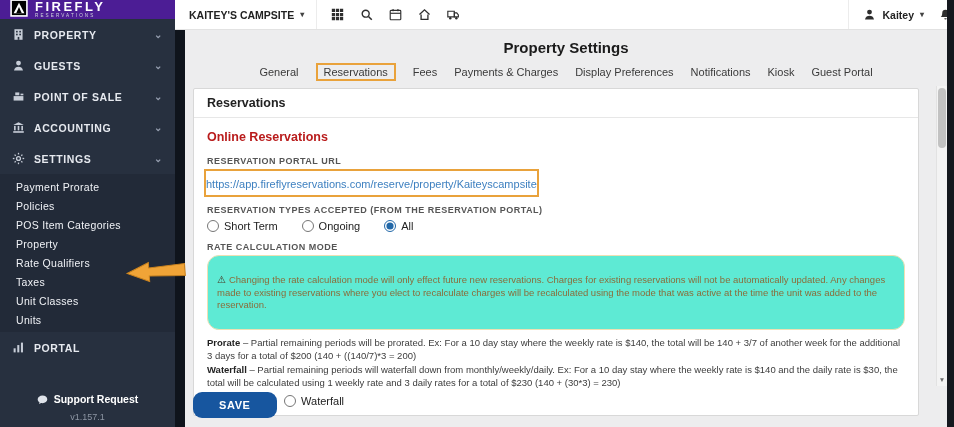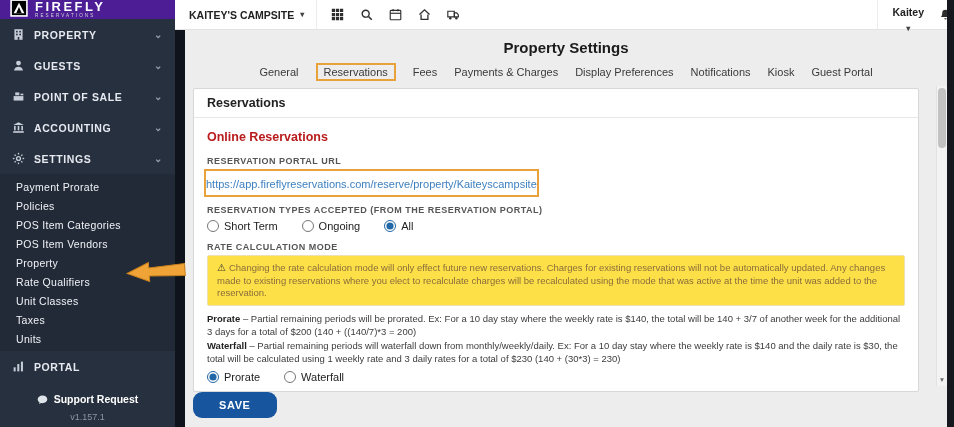--- a/index.html
+++ b/index.html
@@ -46,21 +46,21 @@
   .prop-select {
     height:100%; display:flex; align-items:center; gap:6px; padding:0 12px 0 14px;
     border-right:1px solid #ececec; font-size:10.5px; font-weight:bold; color:#222; cursor:pointer;
   }
   .caret { font-size:8px; color:#444; }
   .tb-icons { display:flex; margin-left:6px; }
   .tb-icon { width:29px; height:30px; display:flex; align-items:center; justify-content:center; color:#2e2e2e; cursor:pointer; }
   .tb-icon svg { width:13px; height:13px; }
   .tb-right { margin-left:auto; display:flex; align-items:center; gap:15px; padding-right:12px; height:100%; }
   .user-menu { display:flex; align-items:center; gap:6px; font-size:10.5px; font-weight:bold; color:#222;
-    border-left:1px solid #ececec; padding-left:14px; height:100%; cursor:pointer;flex-direction:column; }
+    border-left:1px solid #ececec; padding-left:14px; height:100%; cursor:pointer; }
   .user-menu svg, .tb-right .bell svg, .tb-right .mega svg { width:13px; height:13px; color:#2e2e2e; }
   .bell,.mega { cursor:pointer; display:flex; align-items:center; }
 
   
   .gutter { position:absolute; left:175px; top:30px; width:10px; height:397px; background:#0f141c; z-index:2; }
   .right-strip { position:absolute; right:0; top:0; width:7px; height:427px; background:#15181e; z-index:5; }
 
   
   .content { position:absolute; left:185px; top:30px; width:762px; height:397px; background:#ededee; z-index:1; }
   .page-title { text-align:center; font-size:15px; font-weight:bold; color:#1b1b1b; margin:9px 0 7px; }
@@ -71,22 +71,22 @@
   .card-header { padding:7px 13px; font-size:12.5px; font-weight:bold; color:#222; border-bottom:1px solid #e7e7e7; }
   .card-body { padding:10px 13px 6px; }
   .section-title { font-size:12.5px; font-weight:bold; color:#b91c1c; margin:2px 0 12px; }
   .field-label { font-size:9px; font-weight:bold; letter-spacing:.5px; color:#555; margin-bottom:3px; }
   .url-annot { display:inline-block; border:2px solid #e9a23b; padding:3px 0; margin:0 0 8px -3px; }
   .url { font-size:11px; color:#3e80c0; text-decoration:none; cursor:pointer; }
   .radio-row { display:flex; align-items:center; gap:24px; margin:5px 0 10px; }
   .radio-opt { display:flex; align-items:center; gap:5px; font-size:11px; color:#222; cursor:pointer; }
   .radio-opt input { width:12px; height:12px; margin:0; accent-color:#2268a8; }
   .warning {
-    background:#fde047; border:1px solid #eee0b4; border-radius:2px; color:#8a6d3b;
-    font-size:9.5px; line-height:1.32; padding:5px 9px; margin:3px 0 7px;
+    background:#5eead4; border:1px solid #eee0b4; border-radius:12px; color:#8a6d3b;
+    font-size:9.5px; line-height:1.32; padding:17px 9px; margin:3px 0 7px;
   }
   .warn-icon { color:#4a4430; margin-right:3px; font-size:10px; }
   .desc { font-size:9.5px; line-height:1.36; color:#3c3c3c; margin:2px 0; }
   .desc .term { font-weight:bold; color:#222; }
   .mode-radios { margin:5px 0 2px; }
   .save-row { position:absolute; left:8px; bottom:9px; }
   .save-btn {
     background:#17569f; color:#fff; border:none; border-radius:9px; cursor:pointer;
     font-family:"Liberation Sans", sans-serif; font-size:11px; font-weight:bold; letter-spacing:.6px; padding:7px 26px;
   }
@@ -176,25 +176,24 @@
           </g>
         </svg>
       <span>SETTINGS</span>
       <span class="chev">⌄</span>
     </div>
 
     <div class="sub-list">
       <div class="sub-item">Payment Prorate</div>
       <div class="sub-item">Policies</div>
       <div class="sub-item">POS Item Categories</div>
-      <div class="sub-item">POS Item Vendors</div>
       <div class="sub-item">Property</div>
       <div class="sub-item">Rate Qualifiers</div>
+      <div class="sub-item">Taxes</div>
       <div class="sub-item">Unit Classes</div>
-      <div class="sub-item">Taxes</div>
       <div class="sub-item">Units</div>
     </div>
 
     <div class="nav-item">
       <svg viewBox="0 0 16 16">
           <rect x="2" y="9" width="2.5" height="5" fill="currentColor"></rect>
           <rect x="6.5" y="5" width="2.5" height="9" fill="currentColor"></rect>
           <rect x="11" y="2" width="2.5" height="12" fill="currentColor"></rect>
         </svg>
       <span>PORTAL</span>

